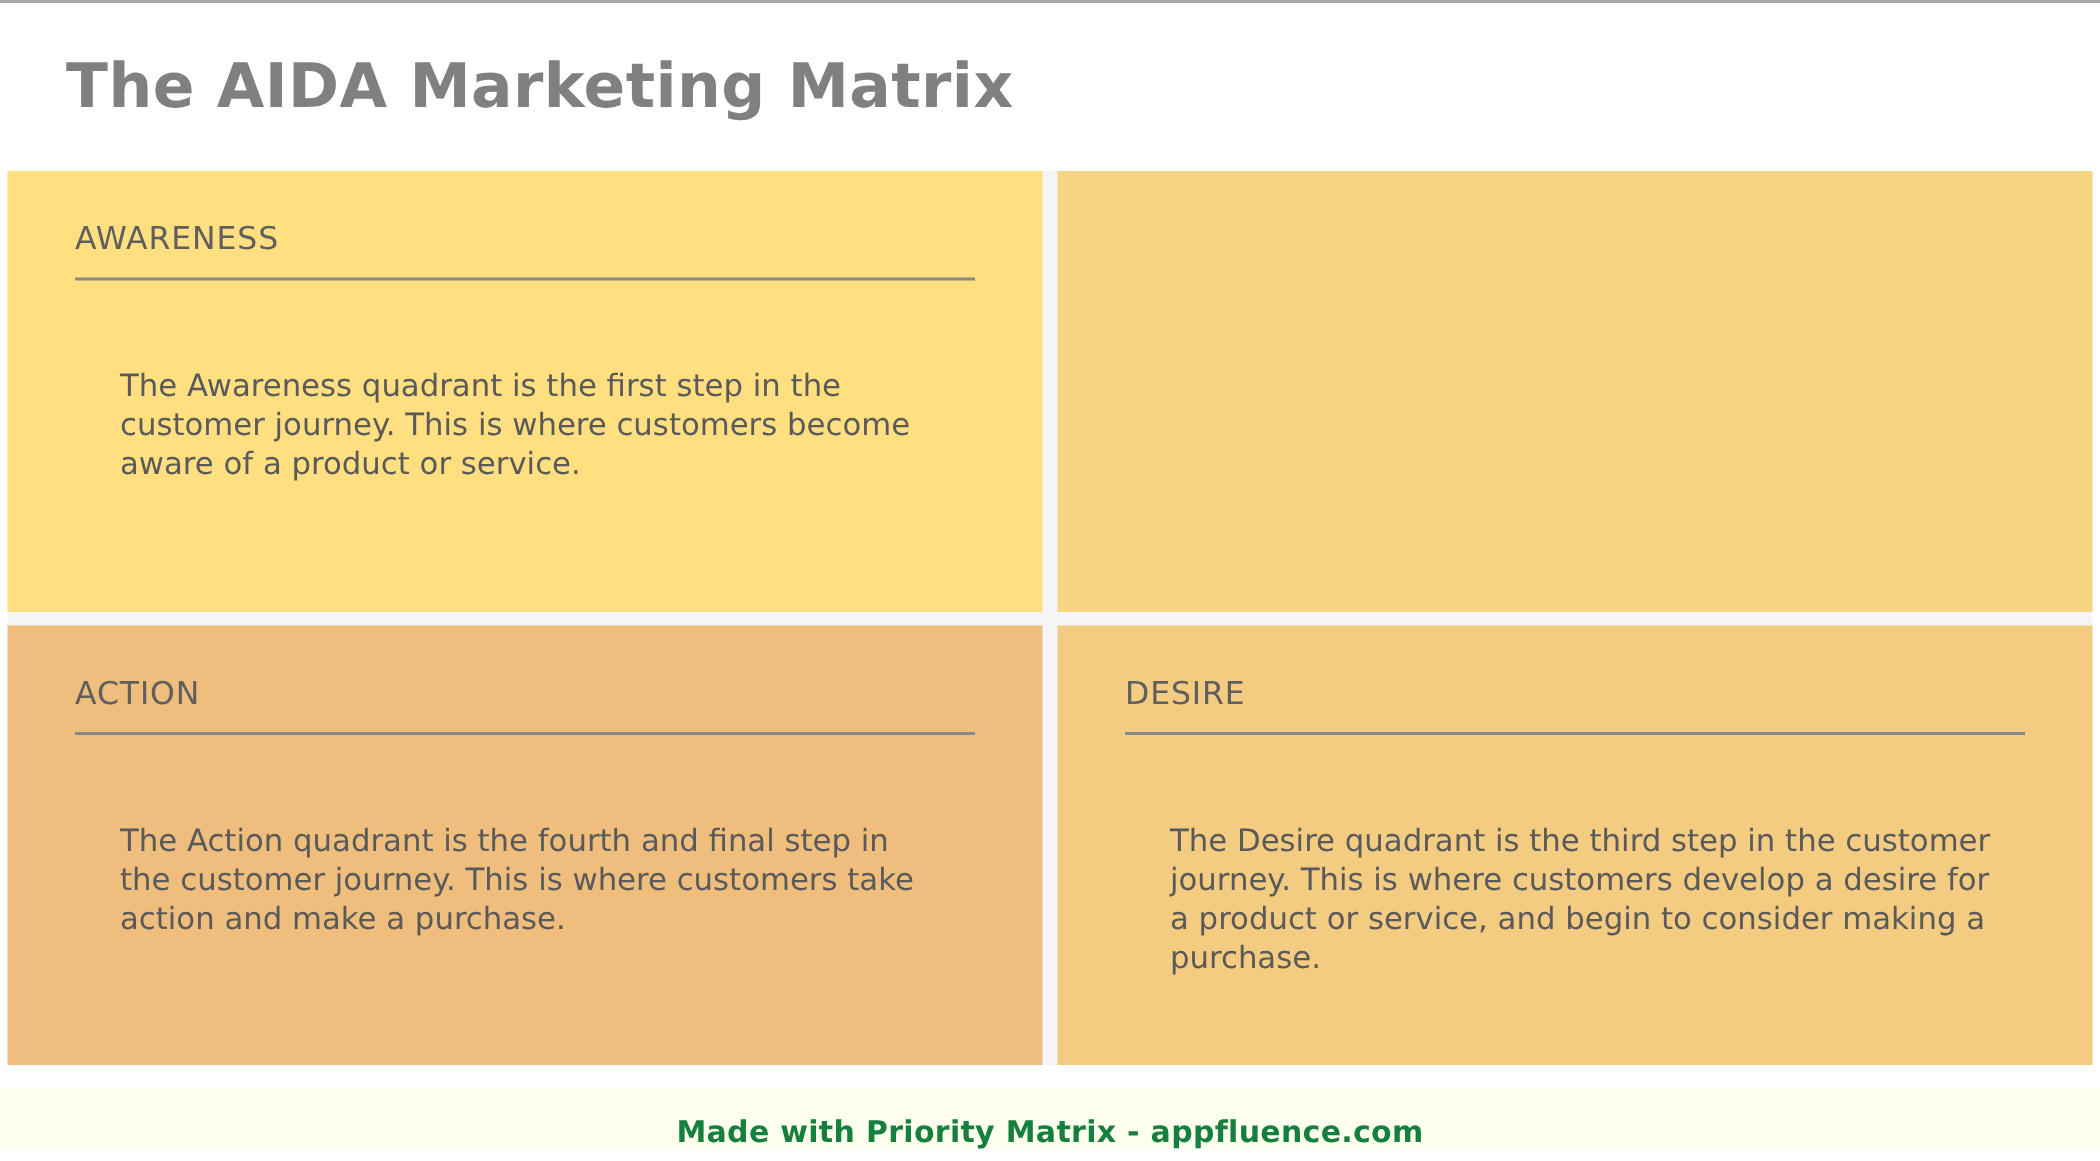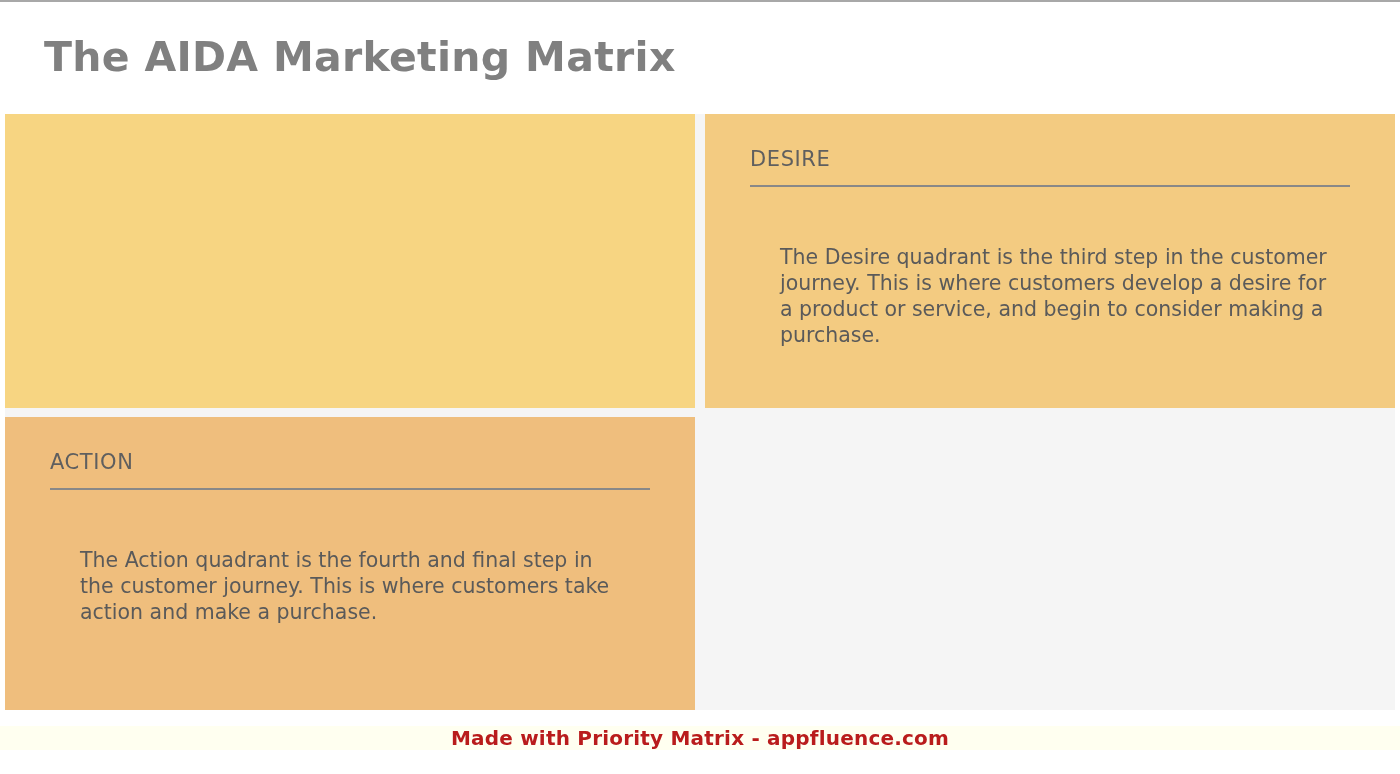--- a/index.html
+++ b/index.html
@@ -85,47 +85,52 @@
   .footer {
     flex: 1 1 auto;
     background: #fffff0;
     display: flex;
     align-items: center;
     justify-content: center;
   }
   .footer-text {
     font-size: 20px;
     font-weight: bold;
-    color: #b91c1c;
+    color: #15803d;
     letter-spacing: 0.2px;
+    margin-top: 16px;
   }
 </style>
 </head>
 <body>
 
 <div class="page">
 
   <div class="title-bar">
     <div class="page-title">The AIDA Marketing Matrix</div>
   </div>
 
   <div class="matrix">
 
+    <div class="quadrant" style="background-color: rgb(255, 223, 128);">
+      <div class="q-header">AWARENESS</div>
+      <div class="q-body">The Awareness quadrant is the first step in the customer journey. This is where customers become aware of a product or service.</div>
+    </div>
 
     <div class="quadrant" style="background-color: rgb(247, 213, 130);">
+    </div>
+
+    <div class="quadrant" style="background-color: rgb(239, 190, 125);">
+      <div class="q-header">ACTION</div>
+      <div class="q-body">The Action quadrant is the fourth and final step in the customer journey. This is where customers take action and make a purchase.</div>
     </div>
 
     <div class="quadrant" style="background-color: rgb(243, 203, 129);">
       <div class="q-header">DESIRE</div>
       <div class="q-body">The Desire quadrant is the third step in the customer journey. This is where customers develop a desire for a product or service, and begin to consider making a purchase.</div>
-    </div>
-
-    <div class="quadrant" style="background-color: rgb(239, 190, 125);">
-      <div class="q-header">ACTION</div>
-      <div class="q-body">The Action quadrant is the fourth and final step in the customer journey. This is where customers take action and make a purchase.</div>
     </div>
 
   </div>
 
   <div class="footer-gap"></div>
 
   <div class="footer" style="background-color: rgb(255, 255, 240);">
     <div class="footer-text">Made with Priority Matrix - appfluence.com</div>
   </div>
 

